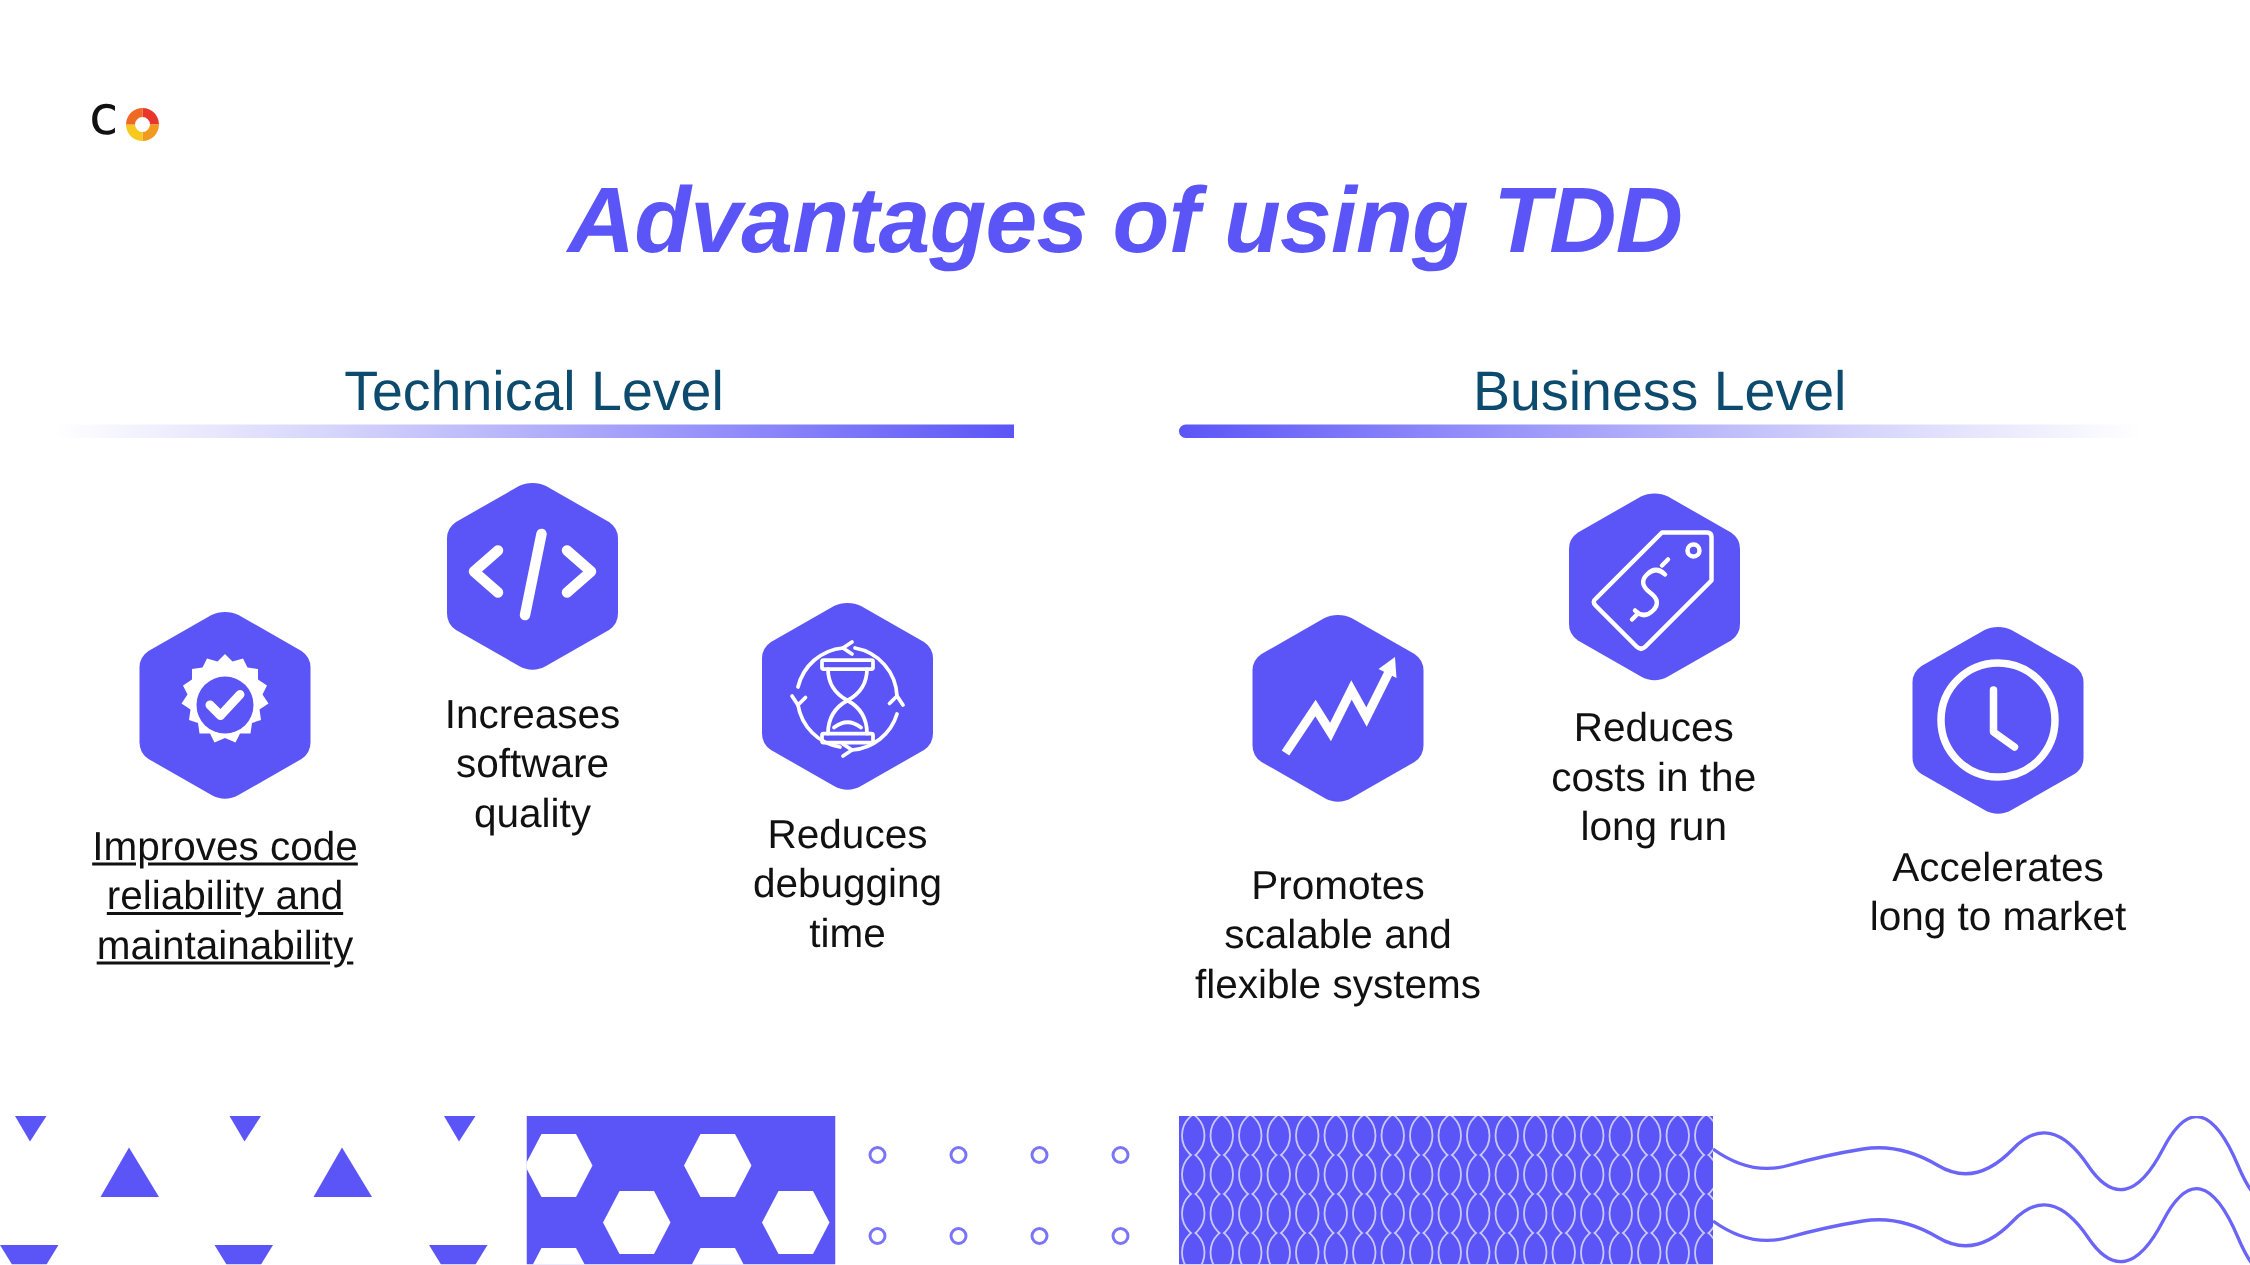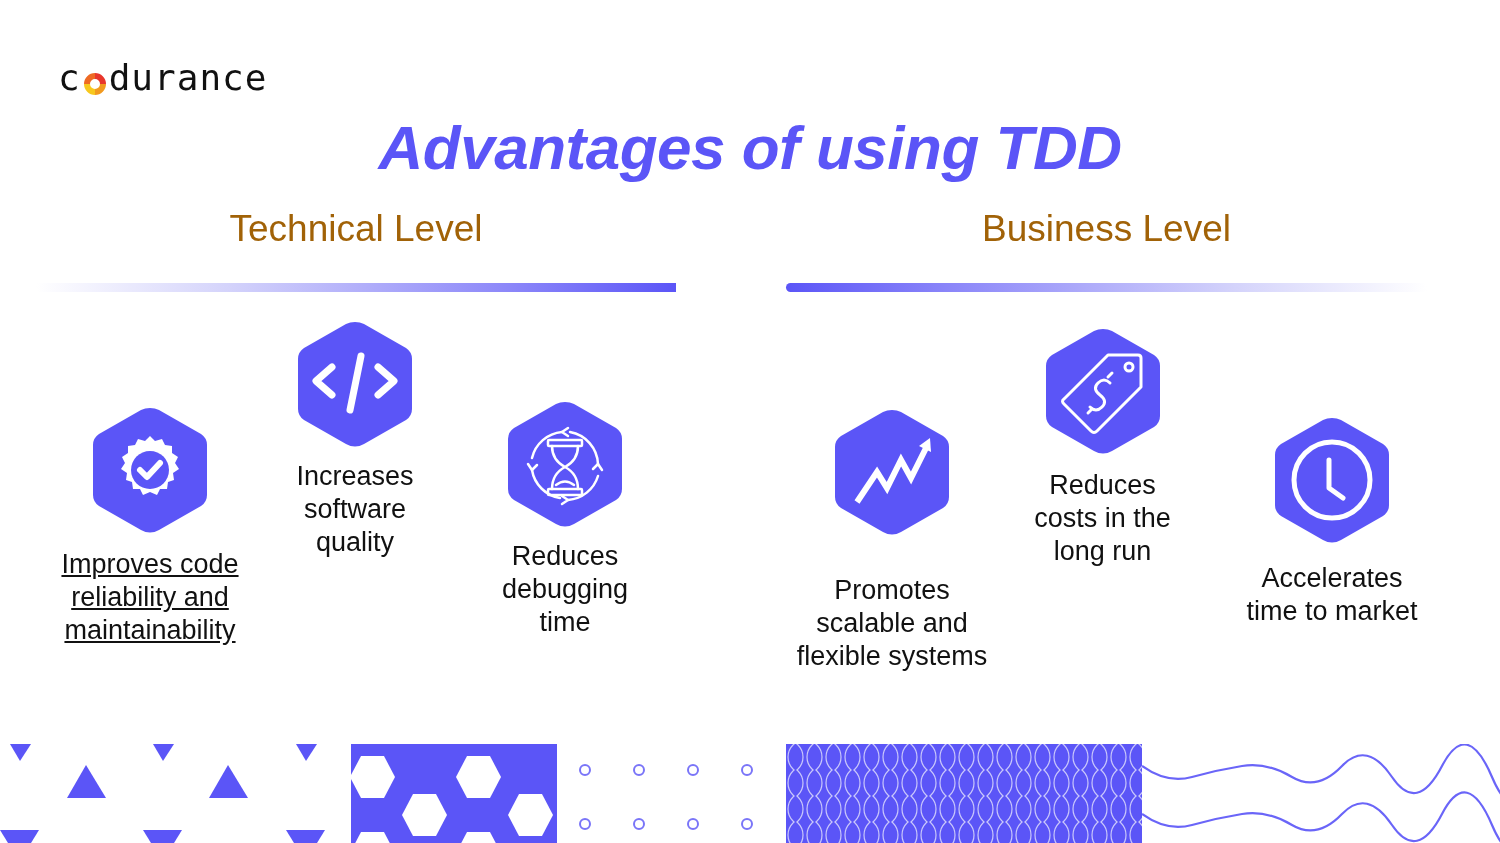--- a/index.html
+++ b/index.html
@@ -16,21 +16,21 @@
       font-size:36px; letter-spacing:1px; color:#111;
     }
     .logo .c-o {
       display:inline-block; width:26px; height:26px; position:relative; margin:0 1px;
     }
     .title {
       position:absolute; left:0; right:0; top:112px; text-align:center;
       font-size:62px; font-weight:bold; color:#5b55f7; letter-spacing:-0.5px;font-style:italic;
     }
     .section-title {
-      position:absolute; top:208px; font-size:37px; color:#a16207; text-align:center;
+      position:absolute; top:240px; font-size:37px; color:#0c4a6e; text-align:center;
     }
     .bar {
       position:absolute; top:283px; height:9px; border-radius:0 0 0 5px;
     }
     .bar-left { left:36px; width:640px; background:linear-gradient(90deg,#ffffff 0%,#d4d3fb 30%,#8a85f9 75%,#5b55f7 100%); }
     .bar-right { left:786px; width:641px; border-radius:5px 0 0 5px; background:linear-gradient(90deg,#5b55f7 0%,#8a85f9 25%,#d4d3fb 70%,#ffffff 100%); }
 
     .item { position:absolute; display:flex; flex-direction:column; align-items:center; }
     .hex { width:122px; height:132px; position:relative; }
     .hex svg { position:absolute; left:0; top:0; }
@@ -46,21 +46,20 @@
 <div class="logo">
   <span>c</span>
   <span class="c-o">
     <svg width="26" height="26" viewBox="0 0 26 26">
       <path d="M13 2 A11 11 0 0 1 24 13 L18 13 A5 5 0 0 0 13 8 Z" fill="#e8362c"></path>
       <path d="M24 13 A11 11 0 0 1 13 24 L13 18 A5 5 0 0 0 18 13 Z" fill="#f29a1f"></path>
       <path d="M13 24 A11 11 0 0 1 2 13 L8 13 A5 5 0 0 0 13 18 Z" fill="#f7c81e"></path>
       <path d="M2 13 A11 11 0 0 1 13 2 L13 8 A5 5 0 0 0 8 13 Z" fill="#ee6a24"></path>
     </svg>
   </span>
-  <span>durance</span>
 </div>
 
 <div class="title">Advantages of using TDD</div>
 
 <div class="section-title" style="left:36px;width:640px;">Technical Level</div>
 <div class="bar bar-left"></div>
 <div class="section-title" style="left:786px;width:641px;text-align:center;">Business Level</div>
 <div class="bar bar-right"></div>
 
 <div class="item" style="left:40px;top:404px;width:220px;text-decoration:underline;">
@@ -153,21 +152,21 @@
 
 <div class="item" style="left:1222px;top:414px;width:220px;">
   <div class="hex">
     <svg width="122" height="132" viewBox="0 0 122 132">
       <path d="M61 4 Q66 4 70 6 L112 30 Q118 34 118 41 L118 91 Q118 98 112 102 L70 126 Q61 131 52 126 L10 102 Q4 98 4 91 L4 41 Q4 34 10 30 L52 6 Q56 4 61 4 Z" fill="#5b55f7"></path>
       <circle cx="61" cy="66" r="38" fill="none" stroke="#ffffff" stroke-width="5"></circle>
       <polyline points="58,46 58,74 72,84" fill="none" stroke="#ffffff" stroke-width="5" stroke-linecap="round" stroke-linejoin="round"></polyline>
     </svg>
   </div>
   <div class="label" style="margin-top:16px;">Accelerates
-time to market</div>
+long to market</div>
 </div>
 
 <svg class="deco" style="left:0;top:744px;" width="350" height="99" viewBox="0 0 350 99">
   <g fill="#5b55f7">
     <polygon points="10,0 31,0 20,17"></polygon>
     <polygon points="153,0 174,0 163,17"></polygon>
     <polygon points="296,0 317,0 306,17"></polygon>
     <polygon points="86,21 67,54 106,54"></polygon>
     <polygon points="228,21 209,54 248,54"></polygon>
     <polygon points="0,86 39,86 31,99 8,99"></polygon>

